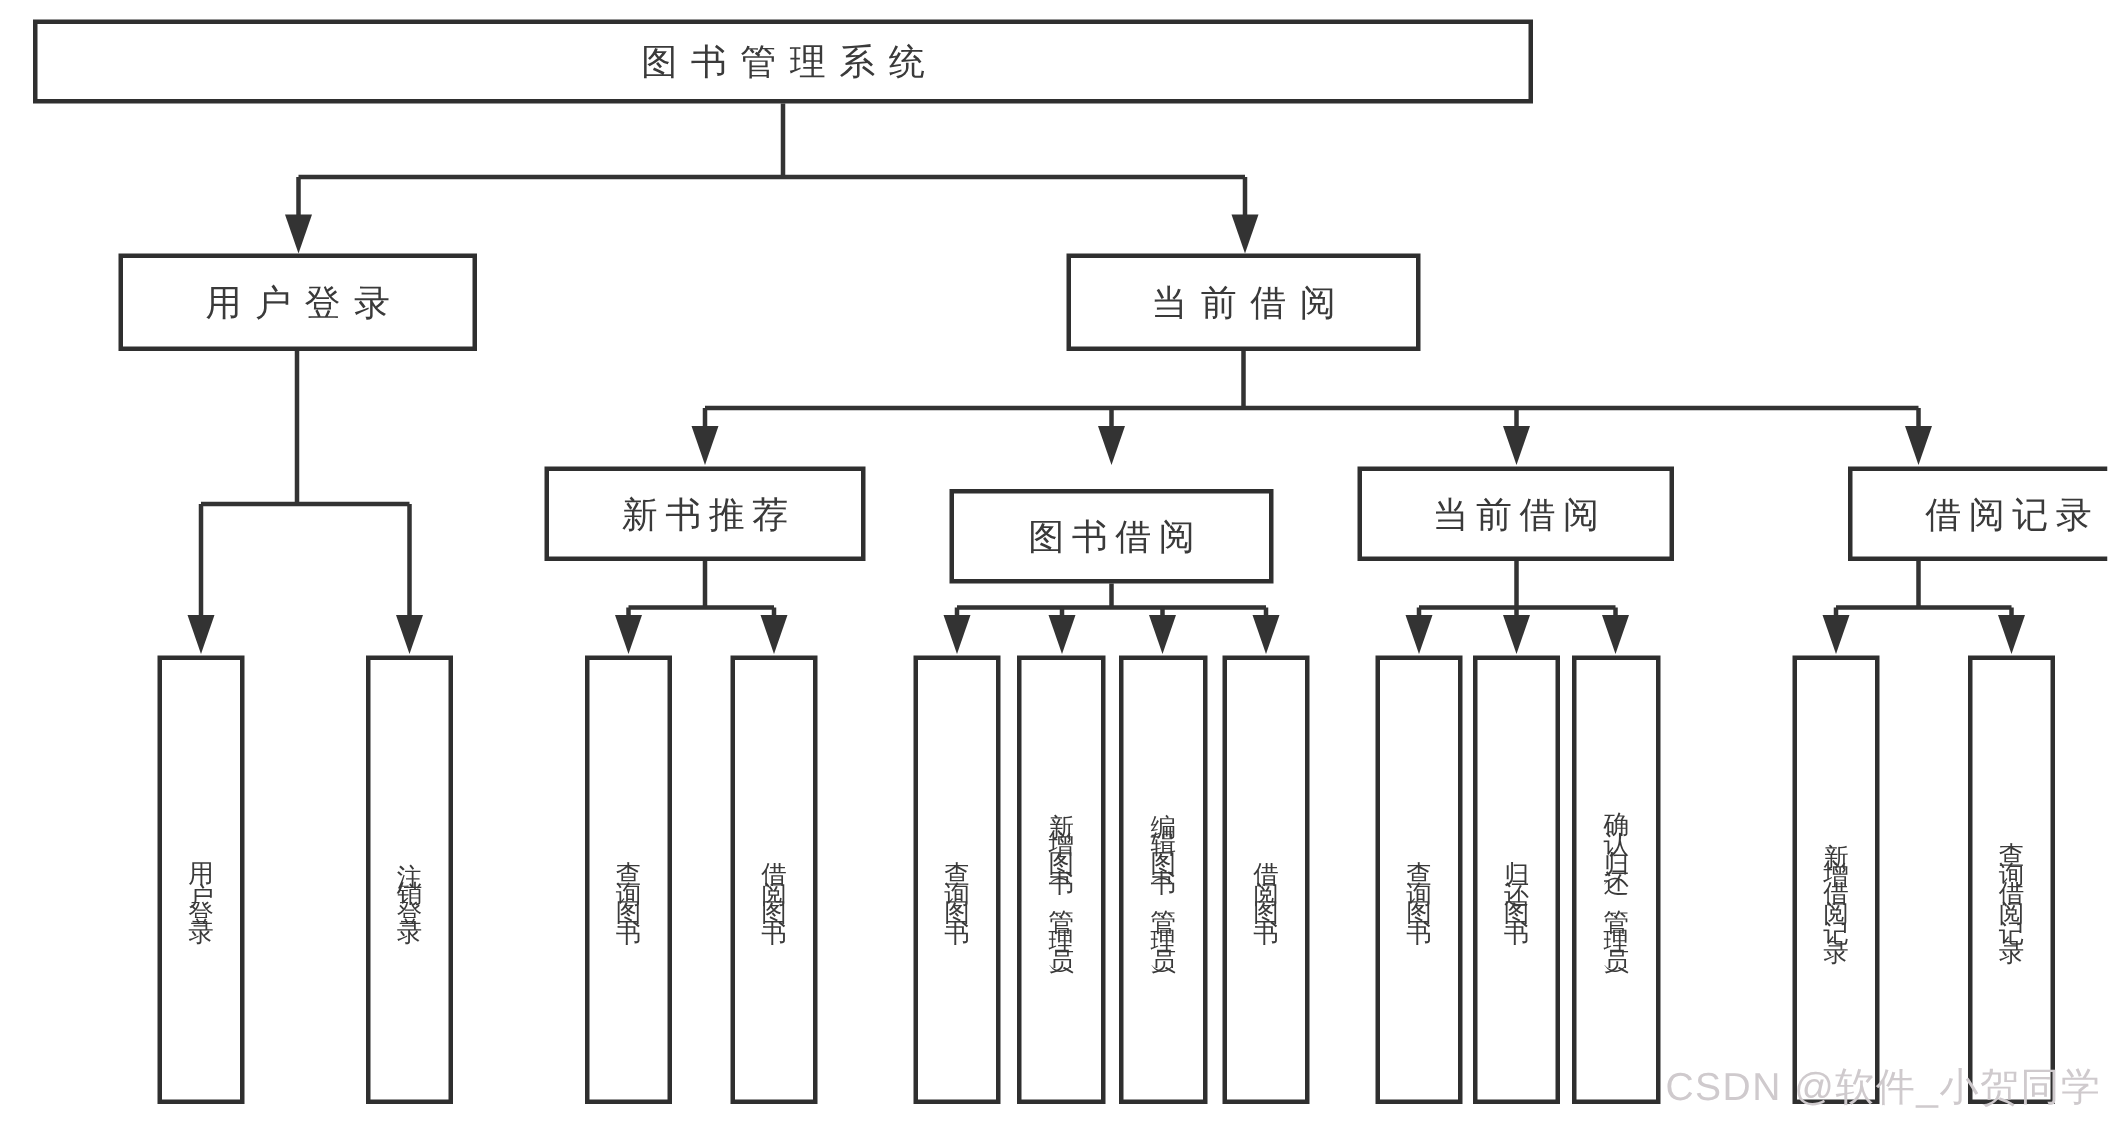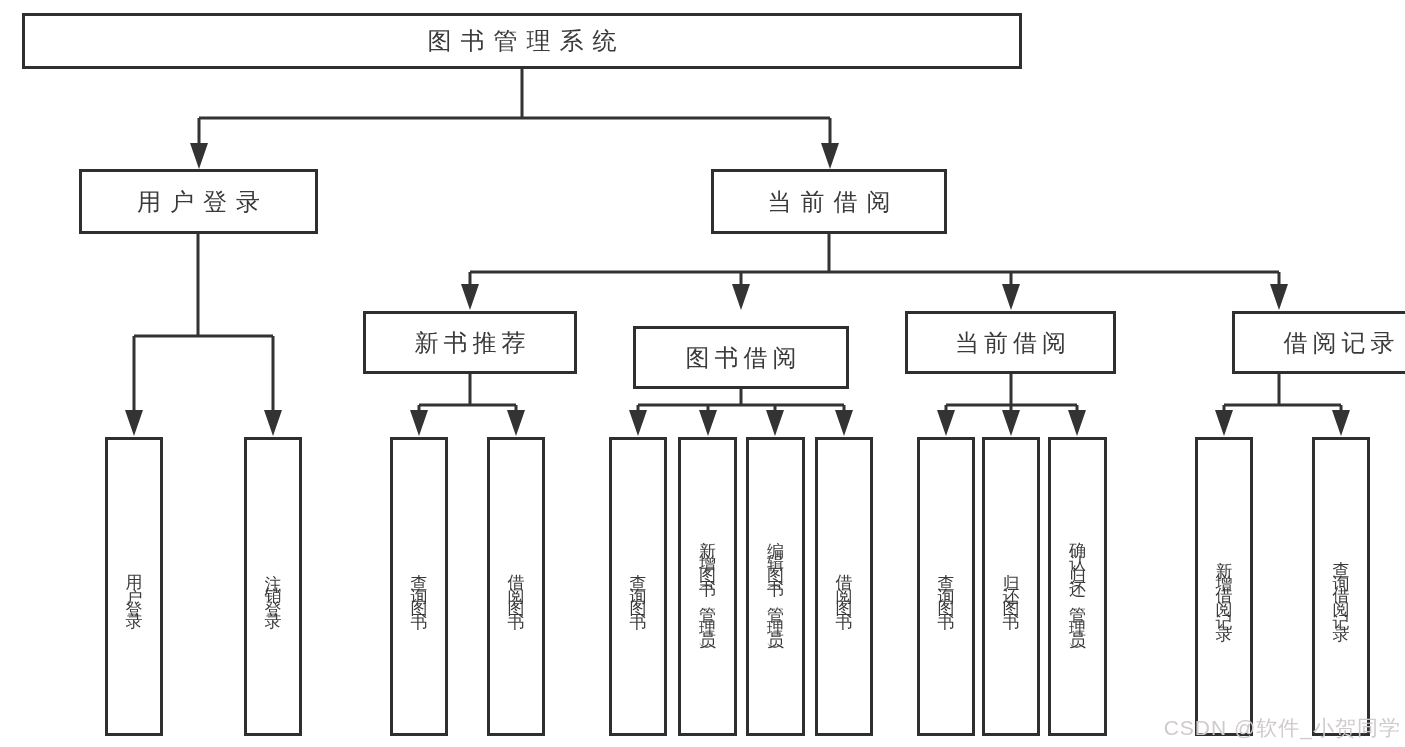--- a/index.html
+++ b/index.html
@@ -66,21 +66,21 @@
     font-size: 17px;
     letter-spacing: 13px;
     line-height: 1;
     white-space: nowrap;
   }
 
   .watermark {
     position: absolute;
     right: 4px;
     bottom: 5px;
-    font-size: 21px;
+    font-size: 26px;
     color: var(--watermark);
     letter-spacing: 1px;
     white-space: nowrap;
     z-index: 10;
   }
 </style>
 </head>
 <body>
 
 <div id="canvas">

